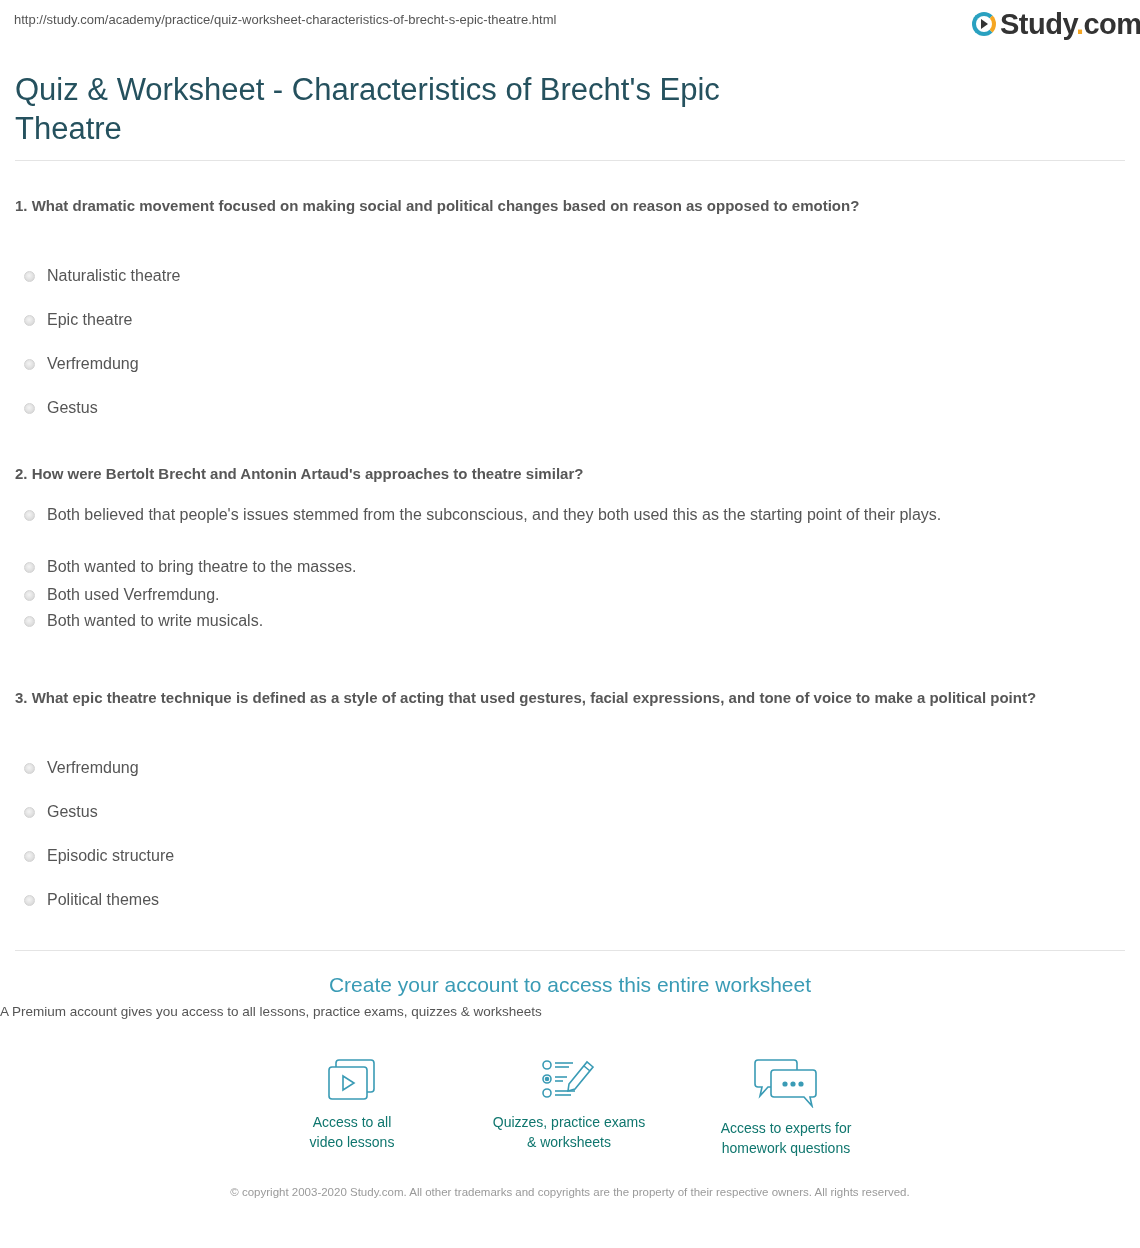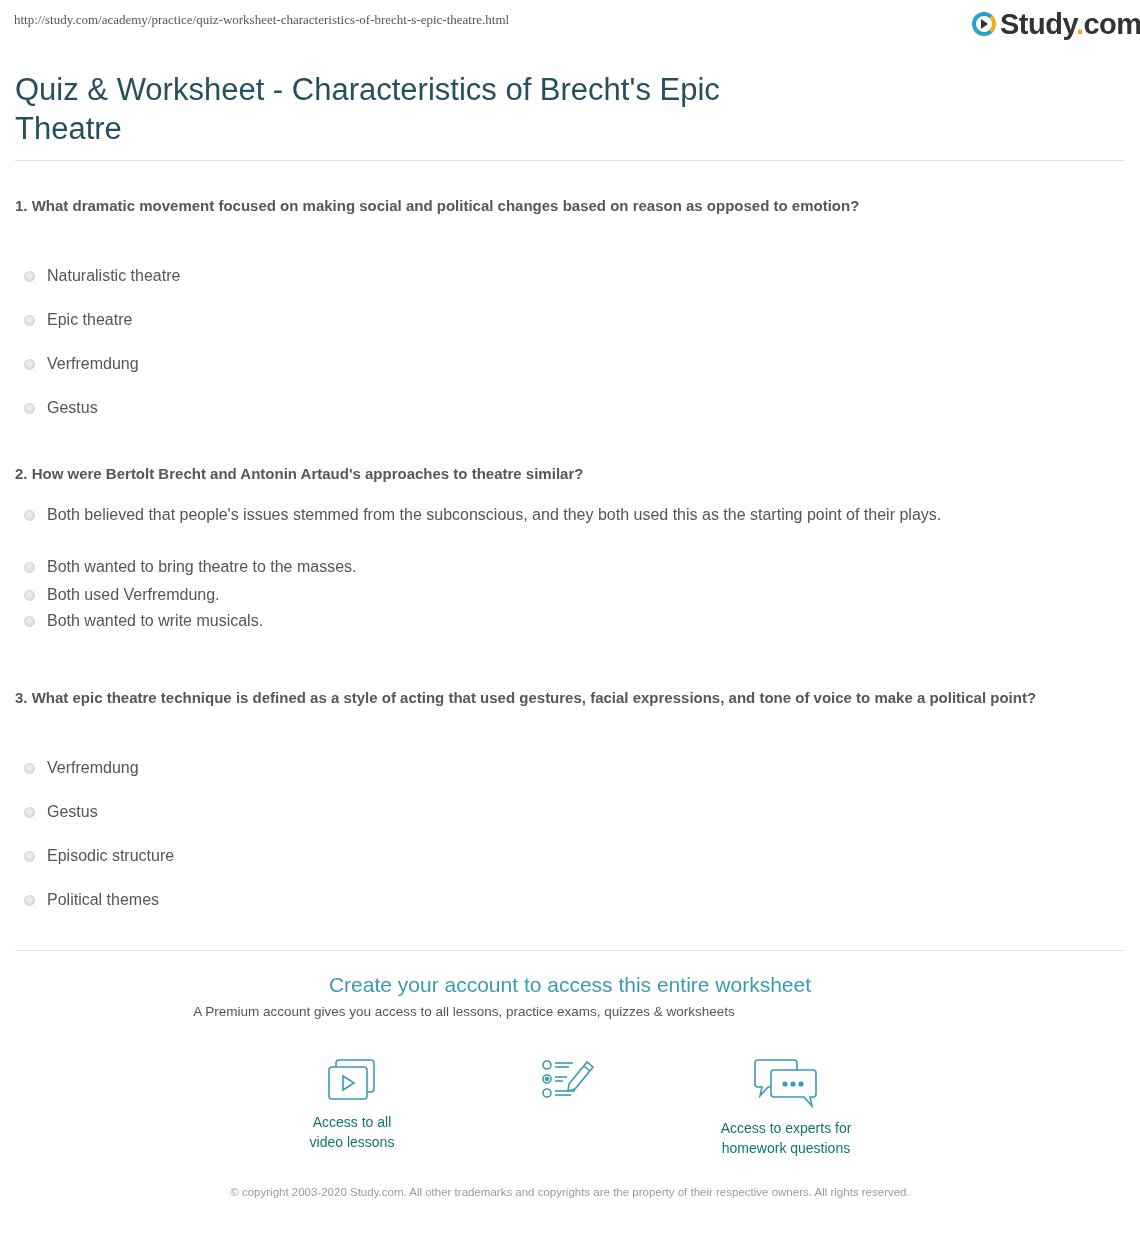--- a/index.html
+++ b/index.html
@@ -1,34 +1,34 @@
 <!DOCTYPE html>
 <html><head>
 <meta charset="utf-8">
 <style>
   * { box-sizing: border-box; margin: 0; padding: 0; }
   html, body { width: 1140px; height: 1248px; background: #ffffff; overflow: hidden; }
   body { font-family: "Liberation Sans", "DejaVu Sans", sans-serif; color: #555; position: relative; }
 
-  .url { position: absolute; left: 14px; top: 12px; font-size: 13px; color: #555; font-family: Liberation Serif, serif; }
+  .url { position: absolute; left: 14px; top: 12px; font-size: 13px; color: #555; }
   .logo { position: absolute; left: 972px; top: 6px; height: 36px; display: flex; align-items: center; }
   .logo-mark { width: 24px; height: 24px; border-radius: 50%; border: 4px solid #2aa1c0; border-right-color: #f5a623; position: relative; margin-right: 4px; }
   .logo-mark::after { content: ""; position: absolute; left: 5px; top: 3px; border-left: 7px solid #333; border-top: 5px solid transparent; border-bottom: 5px solid transparent; }
   .logo-text { font-size: 29px; color: #333; font-weight: 600; letter-spacing: -0.5px; }
   .logo-dot { color: #f5a623; }
 
   .title { position: absolute; left: 15px; top: 70px; width: 760px; font-size: 31px; line-height: 39px; color: #25515e; font-weight: normal; }
   .hr { position: absolute; left: 15px; width: 1110px; height: 1px; background: #e4e4e4; }
 
   .question { position: absolute; left: 15px; width: 1110px; font-size: 15px; line-height: 28px; font-weight: bold; color: #575757; }
   .option { position: absolute; left: 24px; display: flex; align-items: center; font-size: 16px; color: #555; }
   .radio { width: 11px; height: 11px; border-radius: 50%; background: radial-gradient(circle at 45% 40%, #f4f4f4 0%, #dcdcdc 70%, #c9c9c9 100%); border: 1px solid #d3d3d3; margin-right: 12px; flex: none; }
 
   .cta-title { position: absolute; left: 0; width: 1140px; top: 973px; text-align: center; font-size: 21px; color: #3a9bb5; }
-  .cta-sub { position: absolute; left: 0; width: 928px; top: 1004px; text-align: center; font-size: 13.5px; color: #555; }
+  .cta-sub { position: absolute; left: 0; width: 928px; top: 1004px; text-align: left; font-size: 13.5px; color: #555; }
 
   .feature { position: absolute; top: 1058px; width: 200px; text-align: center; }
   .feature svg { display: block; margin: 0 auto; }
   .feature-label { margin-top: 10px; font-size: 14px; line-height: 20px; color: #0f766e; white-space: pre-line; }
 
   .copyright { position: absolute; left: 215px; width: 710px; top: 1184px; text-align: center; font-size: 11.5px; line-height: 16px; color: #9a9a9a; }
 </style>
 </head>
 <body>
 
@@ -119,20 +119,22 @@
     <circle cx="6" cy="21" r="4"></circle>
       <circle cx="6" cy="21" r="1.5" fill="#3a9bb5"></circle>
       <line x1="14" y1="19" x2="26" y2="19"></line>
       <line x1="14" y1="23" x2="22" y2="23"></line>
     <circle cx="6" cy="35" r="4"></circle>
       <line x1="14" y1="33" x2="34" y2="33"></line>
       <line x1="14" y1="37" x2="30" y2="37"></line>
     <path d="M28 26 L46 4 L52 9 L34 31 L27 33 Z"></path>
       <line x1="43" y1="8" x2="49" y2="13"></line>
   </svg>
+  <div class="feature-label">Quizzes, practice exams
+&amp; worksheets</div>
 </div>
 
 <div class="feature" style="left:686px">
   <svg width="64" height="50" viewBox="0 0 64 50" fill="none" stroke="#3a9bb5" stroke-width="1.6">
     <path d="M4 2 H40 a3 3 0 0 1 3 3 V26 a3 3 0 0 1 -3 3 H14 L6 38 L8 29 H4 a3 3 0 0 1 -3 -3 V5 a3 3 0 0 1 3 -3 Z"></path>
     <path d="M20 12 H59 a3 3 0 0 1 3 3 V36 a3 3 0 0 1 -3 3 H56 L58 48 L50 39 H20 a3 3 0 0 1 -3 -3 V15 a3 3 0 0 1 3 -3 Z" fill="#fff"></path>
     <circle cx="31" cy="26" r="1.8" fill="#3a9bb5"></circle>
       <circle cx="39" cy="26" r="1.8" fill="#3a9bb5"></circle>
       <circle cx="47" cy="26" r="1.8" fill="#3a9bb5"></circle>
   </svg>

